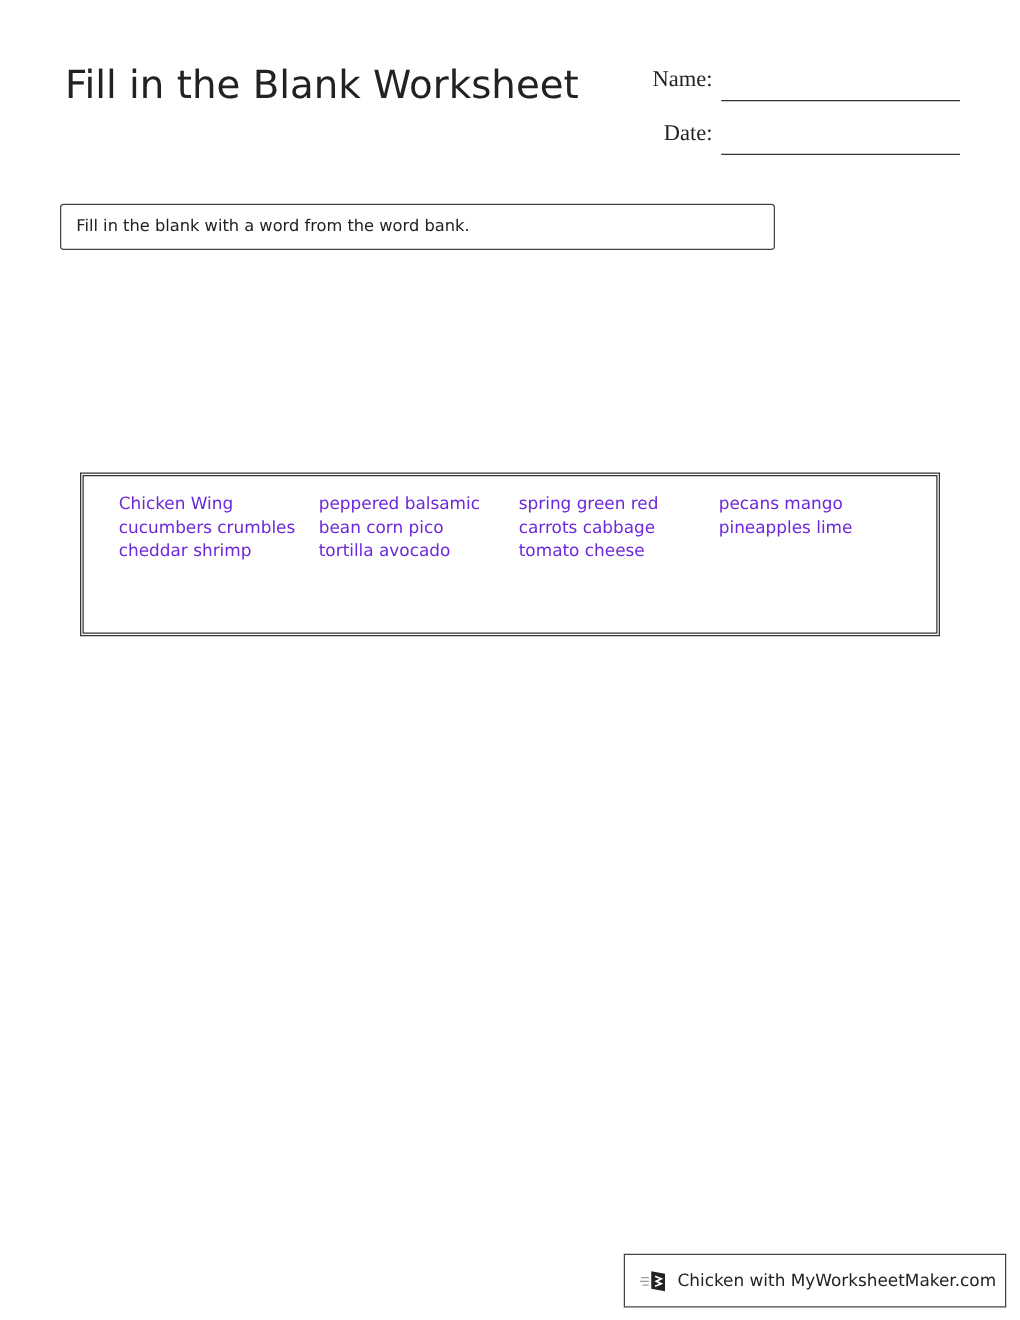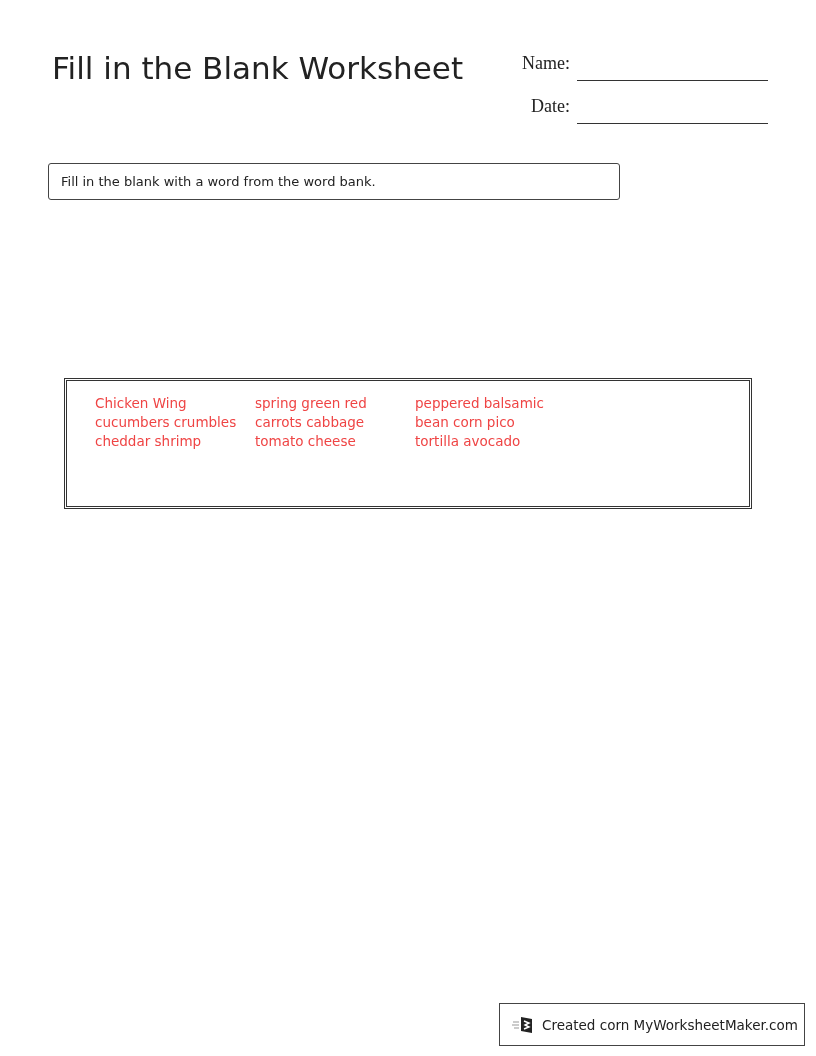--- a/index.html
+++ b/index.html
@@ -27,21 +27,21 @@
     }
     .word-bank {
       position: absolute; left: 64px; top: 378px; width: 688px; height: 131px;
       border: 3px double #333; box-sizing: border-box;
       outline: 0;
     }
     .wb-grid {
       position: absolute; left: 28px; top: 13px; width: 640px;
       display: grid; grid-template-columns: 160px 160px 160px 160px;
       row-gap: 10px;
-      font-family: "DejaVu Sans", sans-serif; font-size: 13.5px; color: #ef4444;
+      font-family: "DejaVu Sans", sans-serif; font-size: 13.5px; color: #6d28d9;
       line-height: 19px;
     }
     .wb-item { white-space: pre-line; }
     .footer-badge {
       position: absolute; left: 499px; top: 1003px; width: 306px; height: 43px;
       border: 1px solid #444; box-sizing: border-box;
       display: flex; align-items: center; padding-left: 12px;
       font-family: "DejaVu Sans", sans-serif; font-size: 13.5px; color: #222;
     }
     .footer-badge .logo { width: 24px; height: 20px; margin-right: 6px; display: inline-block; }
@@ -63,33 +63,35 @@
 
 <div class="instructions">
   <span>Fill in the blank with a word from the word bank.</span>
 </div>
 
 <div class="word-bank">
   <div class="wb-grid">
     <div class="wb-item">Chicken Wing
 cucumbers crumbles
 cheddar shrimp</div>
+    <div class="wb-item">peppered balsamic
+bean corn pico
+tortilla avocado</div>
     <div class="wb-item">spring green red
 carrots cabbage
 tomato cheese</div>
-    <div class="wb-item">peppered balsamic
-bean corn pico
-tortilla avocado</div>
+    <div class="wb-item">pecans mango
+pineapples lime</div>
   </div>
 </div>
 
 <div class="footer-badge">
   <span class="logo">
     <svg width="24" height="20" viewBox="0 0 24 20">
       <line x1="1" y1="7" x2="7" y2="7" stroke="#999" stroke-width="1"></line>
       <line x1="0" y1="10" x2="7" y2="10" stroke="#999" stroke-width="1"></line>
       <line x1="2" y1="13" x2="7" y2="13" stroke="#999" stroke-width="1"></line>
       <path d="M9 2 L20 4 L20 18 L9 16 Z" fill="#222"></path>
       <path d="M12 6 L17 8 L13 10 L17 12 L12 14" stroke="#fff" stroke-width="1.4" fill="none"></path>
     </svg>
   </span>
-  <span>Created corn MyWorksheetMaker.com</span>
+  <span>Chicken with MyWorksheetMaker.com</span>
 </div>
 
 </body></html>

